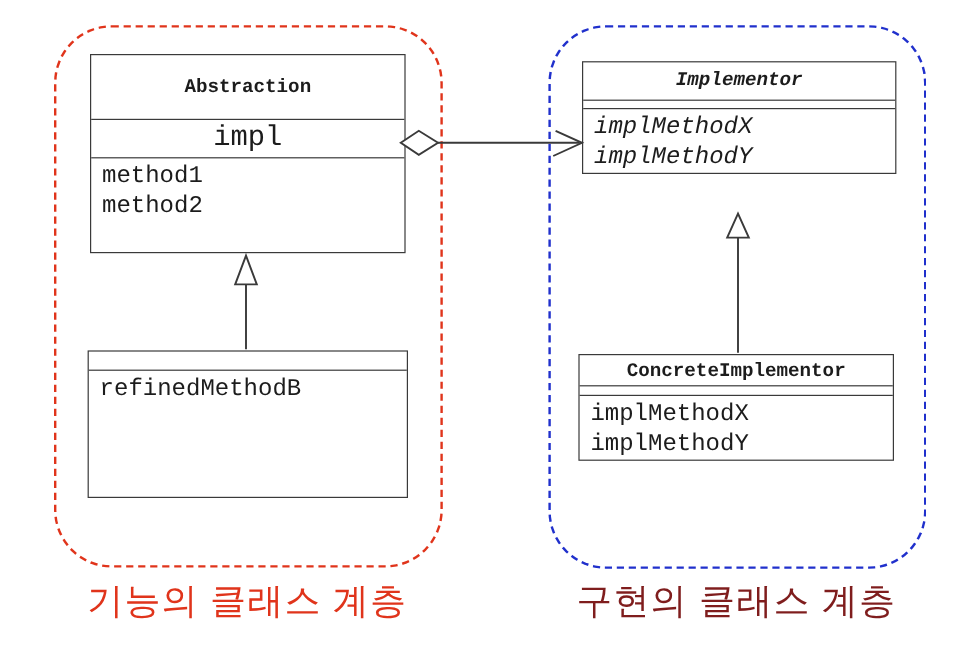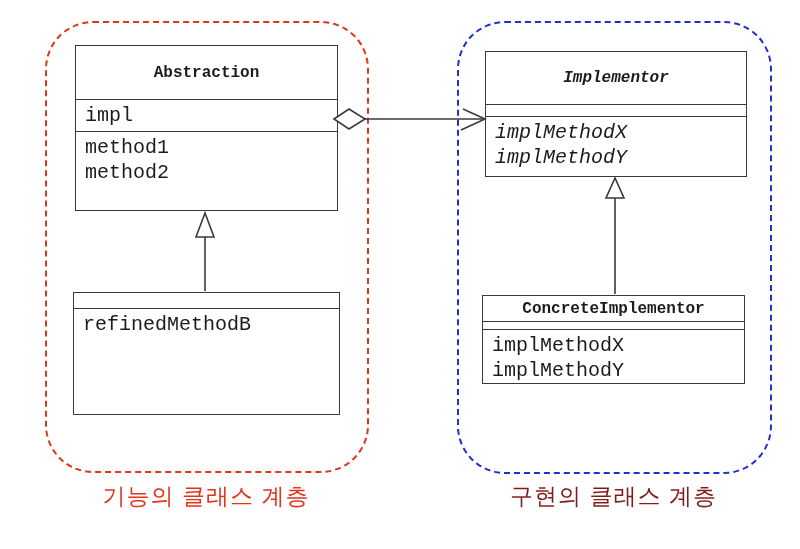--- a/index.html
+++ b/index.html
@@ -9,40 +9,40 @@
   }
   
   .group{position:absolute;border-radius:48px;background:transparent;}
   .group.functional{left:45px;top:21px;width:320px;height:448px;border:2.5px dashed #e0341b;}
   .group.implementation{left:457px;top:21px;width:311px;height:449px;border:2.5px dashed #2030cc;}
   
   .uml{position:absolute;border:1.5px solid #3a3a3a;background:#fff;box-sizing:border-box;
        display:flex;flex-direction:column;}
   .uml .title{display:flex;align-items:center;justify-content:center;
        font-weight:bold;font-size:16px;border-bottom:1.5px solid #3a3a3a;}
-  .uml .attrs{font-size:20px;border-bottom:1.5px solid #3a3a3a;padding:0 9px;
-       display:flex;flex-direction:column;justify-content:center;}
+  .uml .attrs{font-size:24px;border-bottom:1.5px solid #3a3a3a;padding:0 9px;
+       display:flex;flex-direction:column;justify-content:center;align-items:center;}
   .uml .methods{font-size:20px;padding:3px 9px 0 9px;line-height:25px;}
   .uml.abstract .title,.uml.abstract .methods{font-style:italic;}
   #box-abstraction{left:75px;top:45px;width:263px;height:166px;}
   #box-abstraction .title{height:53px;}
   #box-abstraction .attrs{height:31px;}
-  #box-implementor{left:485px;top:51px;width:262px;height:126px;}
+  #box-implementor{left:485px;top:51px;width:262px;height:94px;}
   #box-implementor .title{height:52px;}
   #box-implementor .attrs{height:11px;}
   #box-refined{left:73px;top:292px;width:267px;height:123px;}
   #box-refined .title{height:46px;}
   #box-refined .attrs{height:15px;}
   #box-concrete{left:482px;top:295px;width:263px;height:89px;}
   #box-concrete .title{height:50px;}
   #box-concrete .attrs{height:14px;}
   
   .connectors{position:absolute;left:0;top:0;width:800px;height:549px;pointer-events:none;}
   
-  .caption{position:absolute;top:481px;font-size:23px;letter-spacing:1px;
+  .caption{position:absolute;top:481px;font-size:30px;letter-spacing:1px;
        font-family:"Liberation Sans","DejaVu Sans",sans-serif;text-align:center;white-space:nowrap;}
   .caption.functional{left:45px;width:322px;color:#e0341b;}
   .caption.implementation{left:457px;width:313px;color:#7f1d1d;}
 </style>
 </head>
 <body>
 
 <div class="canvas">
 
   <div class="group functional"></div>

